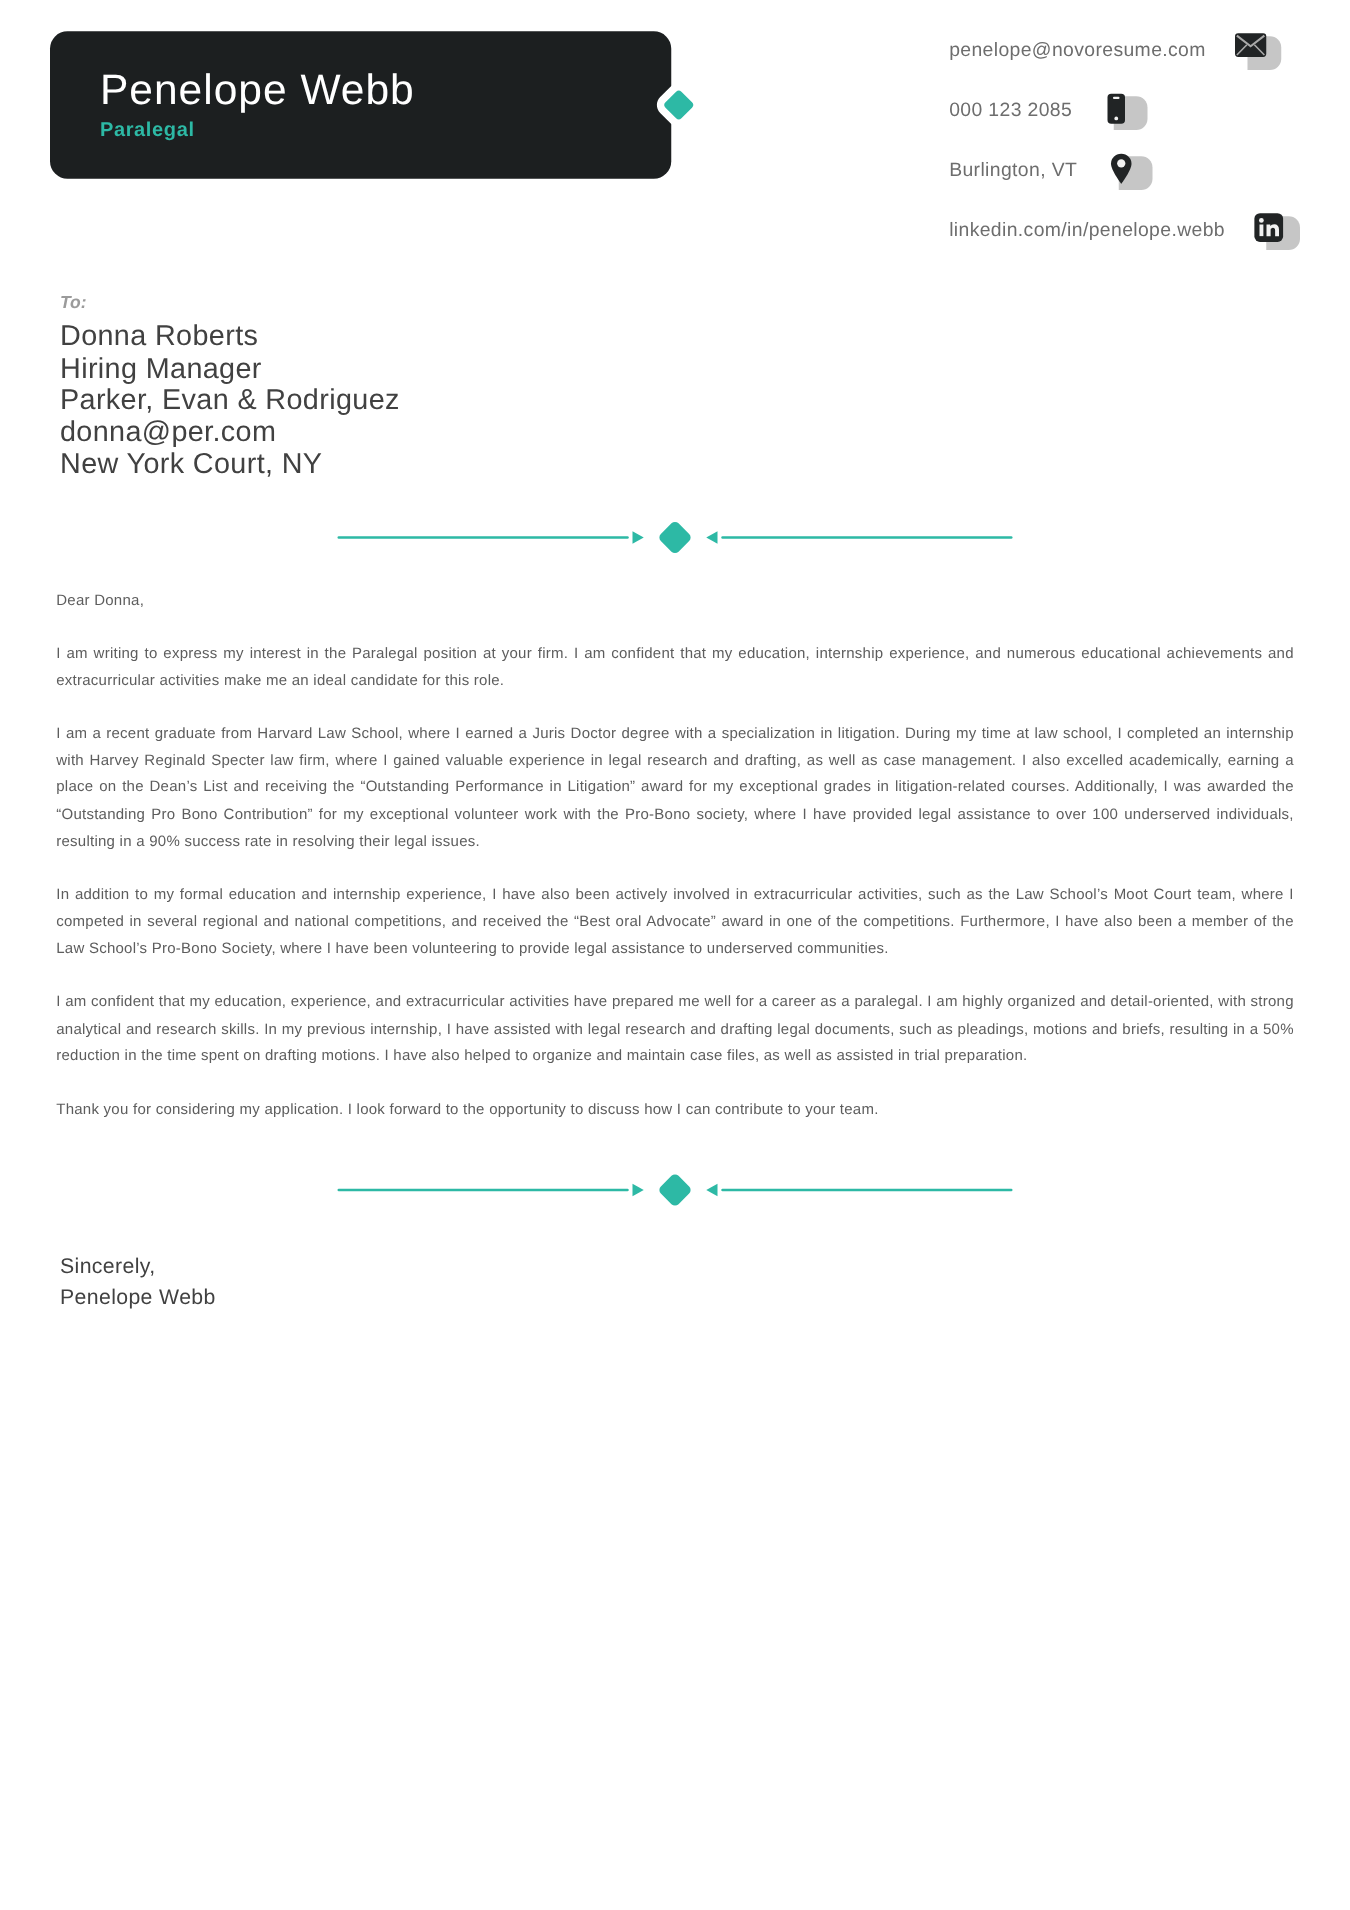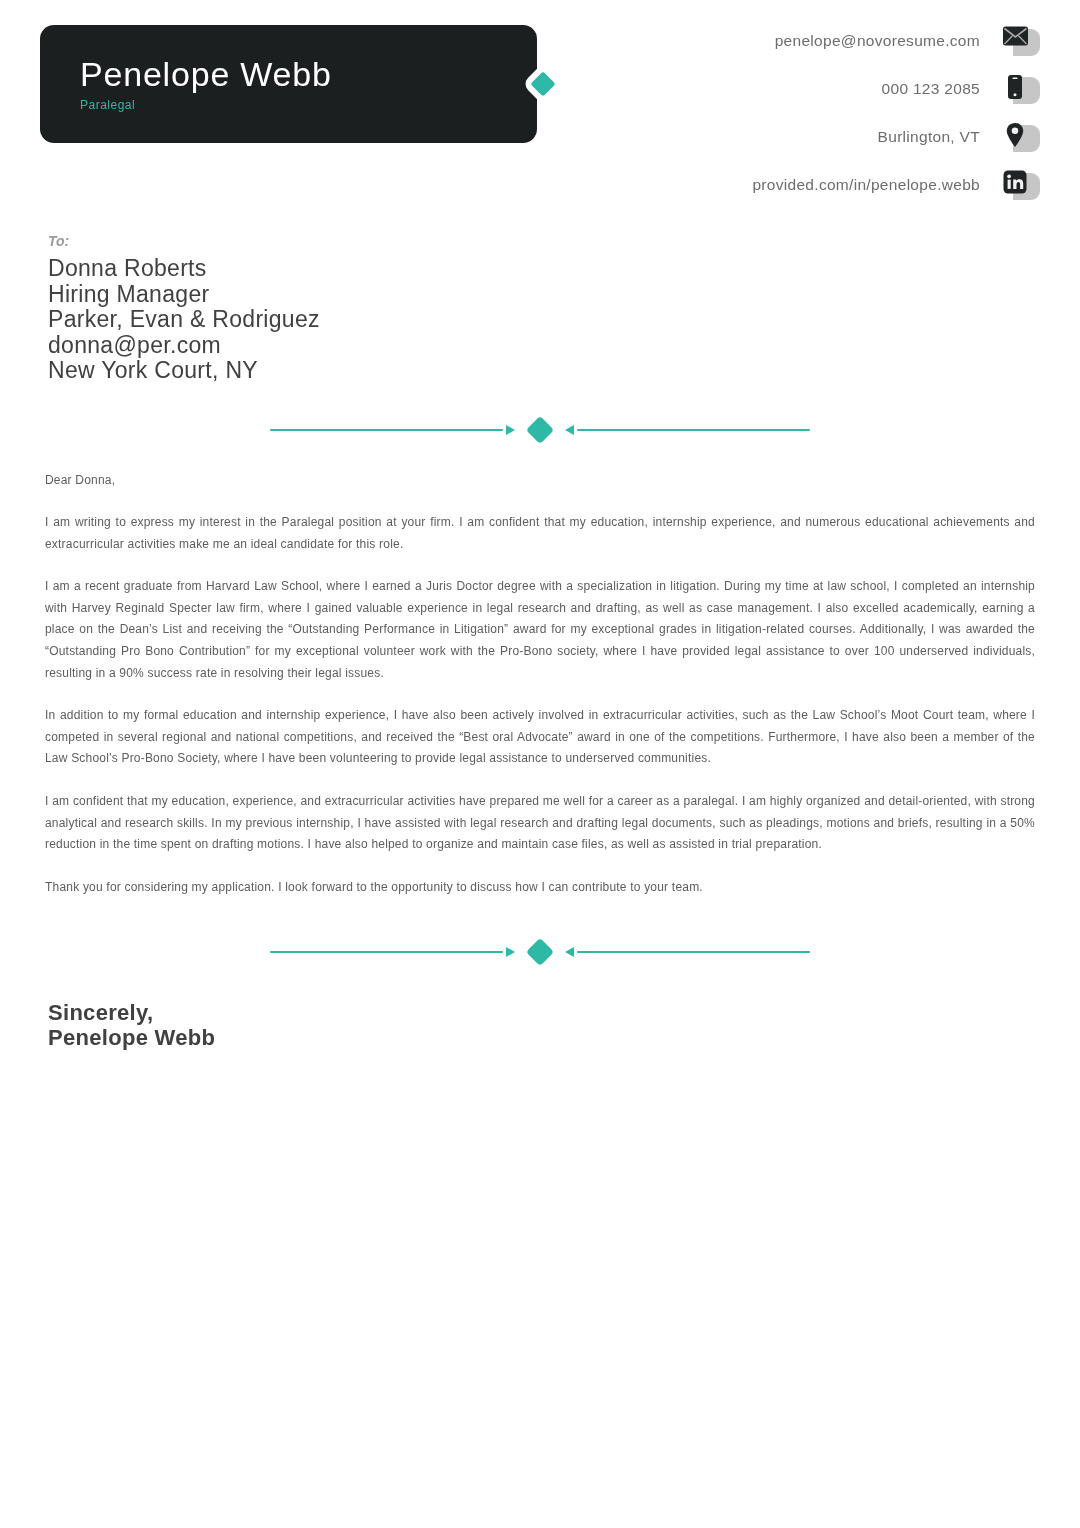--- a/index.html
+++ b/index.html
@@ -39,22 +39,22 @@
   }
   .person-name {
     color: #ffffff;
     font-size: 34px;
     font-weight: 300;
     letter-spacing: 0.8px;
     line-height: 1.1;
   }
   .job-title {
     color: var(--accent);
-    font-size: 12px;
-    font-weight: 400;
+    font-size: 16px;
+    font-weight: 700;
     letter-spacing: 0.5px;
     margin-top: 5px;
   }
   .card-diamond {
     position: absolute;
     right: -21px; top: 50%;
     width: 30px; height: 30px;
     background: var(--accent);
     border: 6px solid #ffffff;
     border-radius: 9px;
@@ -62,21 +62,21 @@
   }
 
   
   .contact-list {
     position: absolute;
     top: 24px; right: 40px;
     list-style: none;
   }
   .contact-row {
     display: flex;
-    justify-content: flex-end;
+    justify-content: flex-start;
     align-items: center;
     height: 34px;
     margin-bottom: 14px;
   }
   .contact-text {
     color: var(--contact_text);
     font-size: 15.5px;
     font-weight: 300;
     letter-spacing: 0.3px;
     margin-right: 22px;
@@ -143,22 +143,22 @@
     text-align: justify;
     margin-bottom: 21px;
   }
   .letter p.salutation { text-align: left; }
   .letter p:last-child { margin-bottom: 13px; }
 
   
   .closing { margin: 0 0 0 48px; }
   .closing-line {
     color: var(--recipient_text);
-    font-size: 22px;
-    font-weight: 700;
+    font-size: 17px;
+    font-weight: 400;
     line-height: 25px;
     letter-spacing: 0.3px;
   }
 </style>
 </head>
 <body>
 
 <div class="page">
 
   <div class="header">
@@ -195,21 +195,21 @@
         <span class="contact-text">Burlington, VT</span>
         <span class="contact-icon">
           <span class="icon-bubble"></span>
           <svg class="icon-glyph" width="24" height="26" viewBox="0 0 24 26">
             <path class="g-fill" d="M12 1 C7.2 1 3.8 4.6 3.8 8.9 C3.8 14.2 12 25 12 25 C12 25 20.2 14.2 20.2 8.9 C20.2 4.6 16.8 1 12 1 Z"></path>
             <circle class="g-white" cx="12" cy="8.7" r="3.3"></circle>
           </svg>
         </span>
       </li>
       <li class="contact-row">
-        <span class="contact-text">provided.com/in/penelope.webb</span>
+        <span class="contact-text">linkedin.com/in/penelope.webb</span>
         <span class="contact-icon">
           <span class="icon-bubble"></span>
           <svg class="icon-glyph" width="24" height="24" viewBox="0 0 24 24">
             <rect class="g-fill" x="0.5" y="0.5" width="23" height="23" rx="4.5"></rect>
             <rect class="g-white" x="4.6" y="9.6" width="3.1" height="9.3"></rect>
             <circle class="g-white" cx="6.1" cy="6.3" r="1.9"></circle>
             <path class="g-white" d="M10.2 9.6 h3 v1.3 c0.6 -0.9 1.7 -1.6 3.2 -1.6 c2.4 0 3.8 1.5 3.8 4.3 v5.3 h-3.1 v-4.8 c0 -1.2 -0.6 -2 -1.7 -2 c-1.1 0 -1.9 0.8 -1.9 2 v4.8 h-3.3 Z"></path>
           </svg>
         </span>
       </li>

